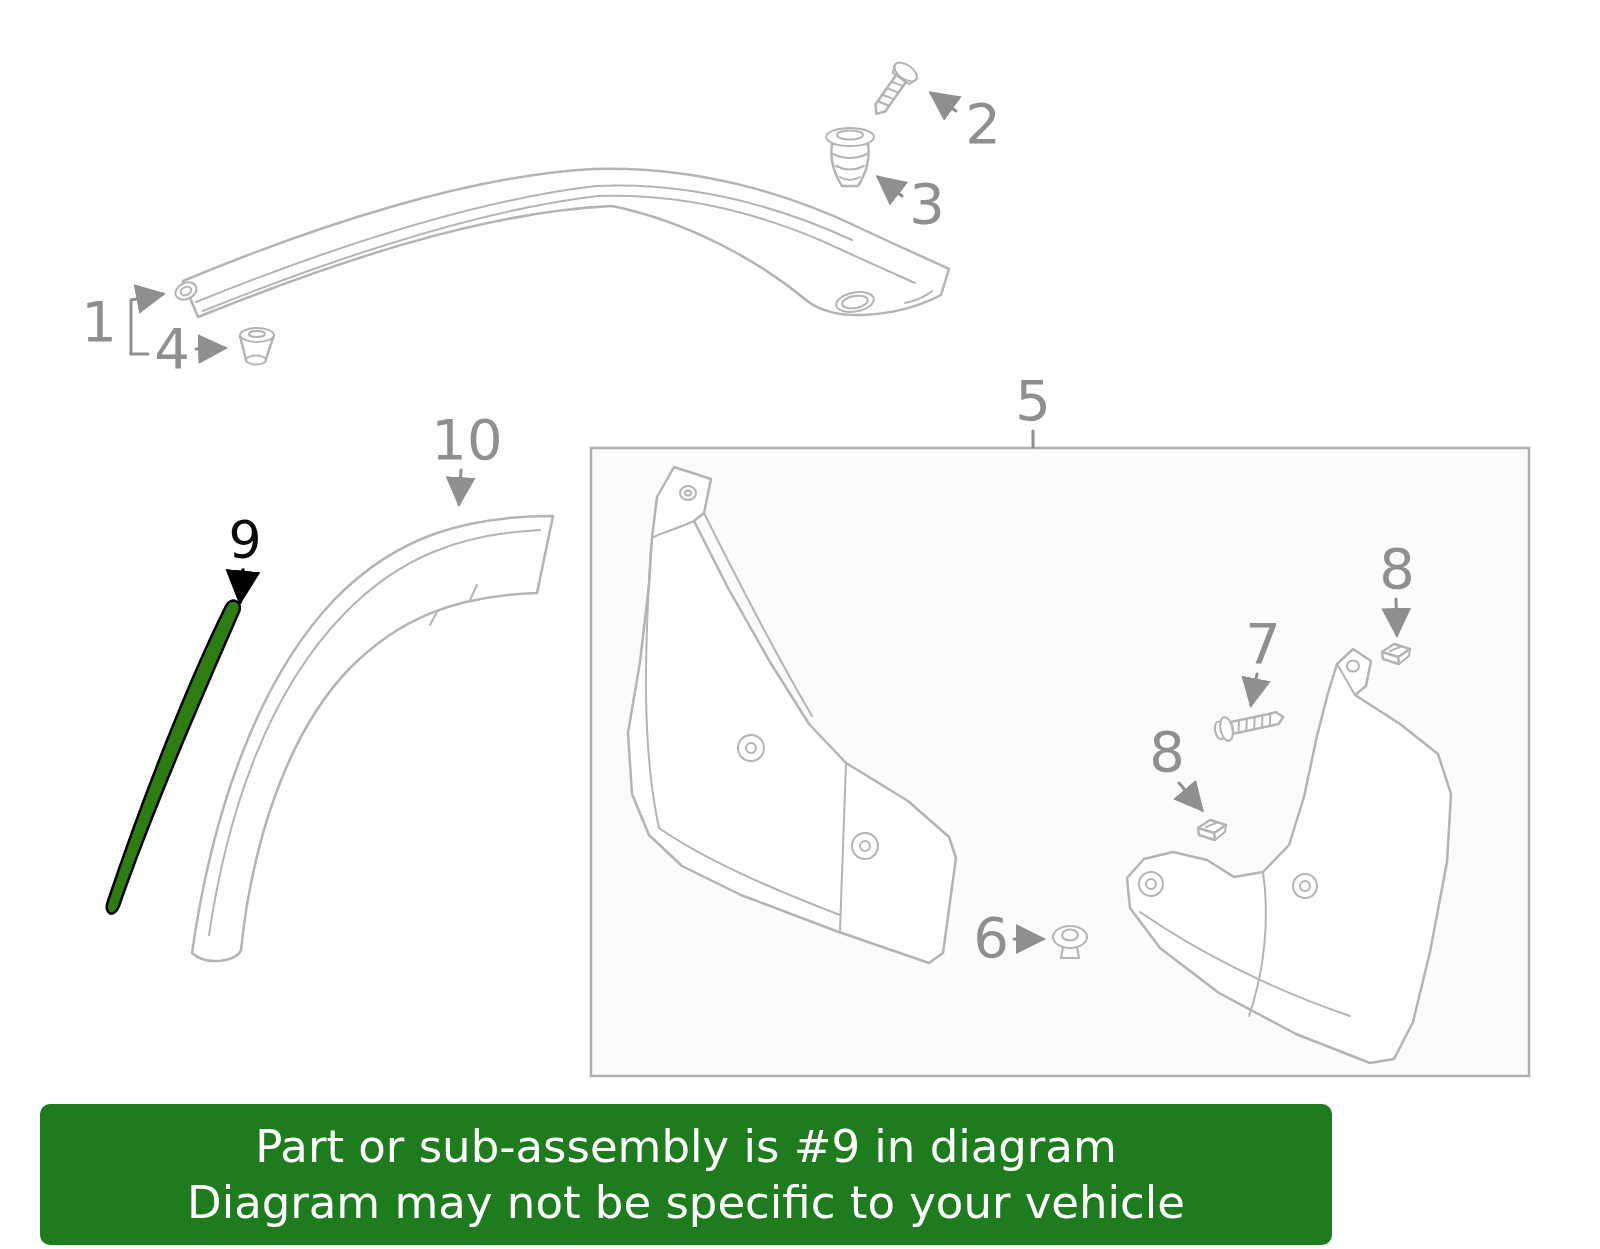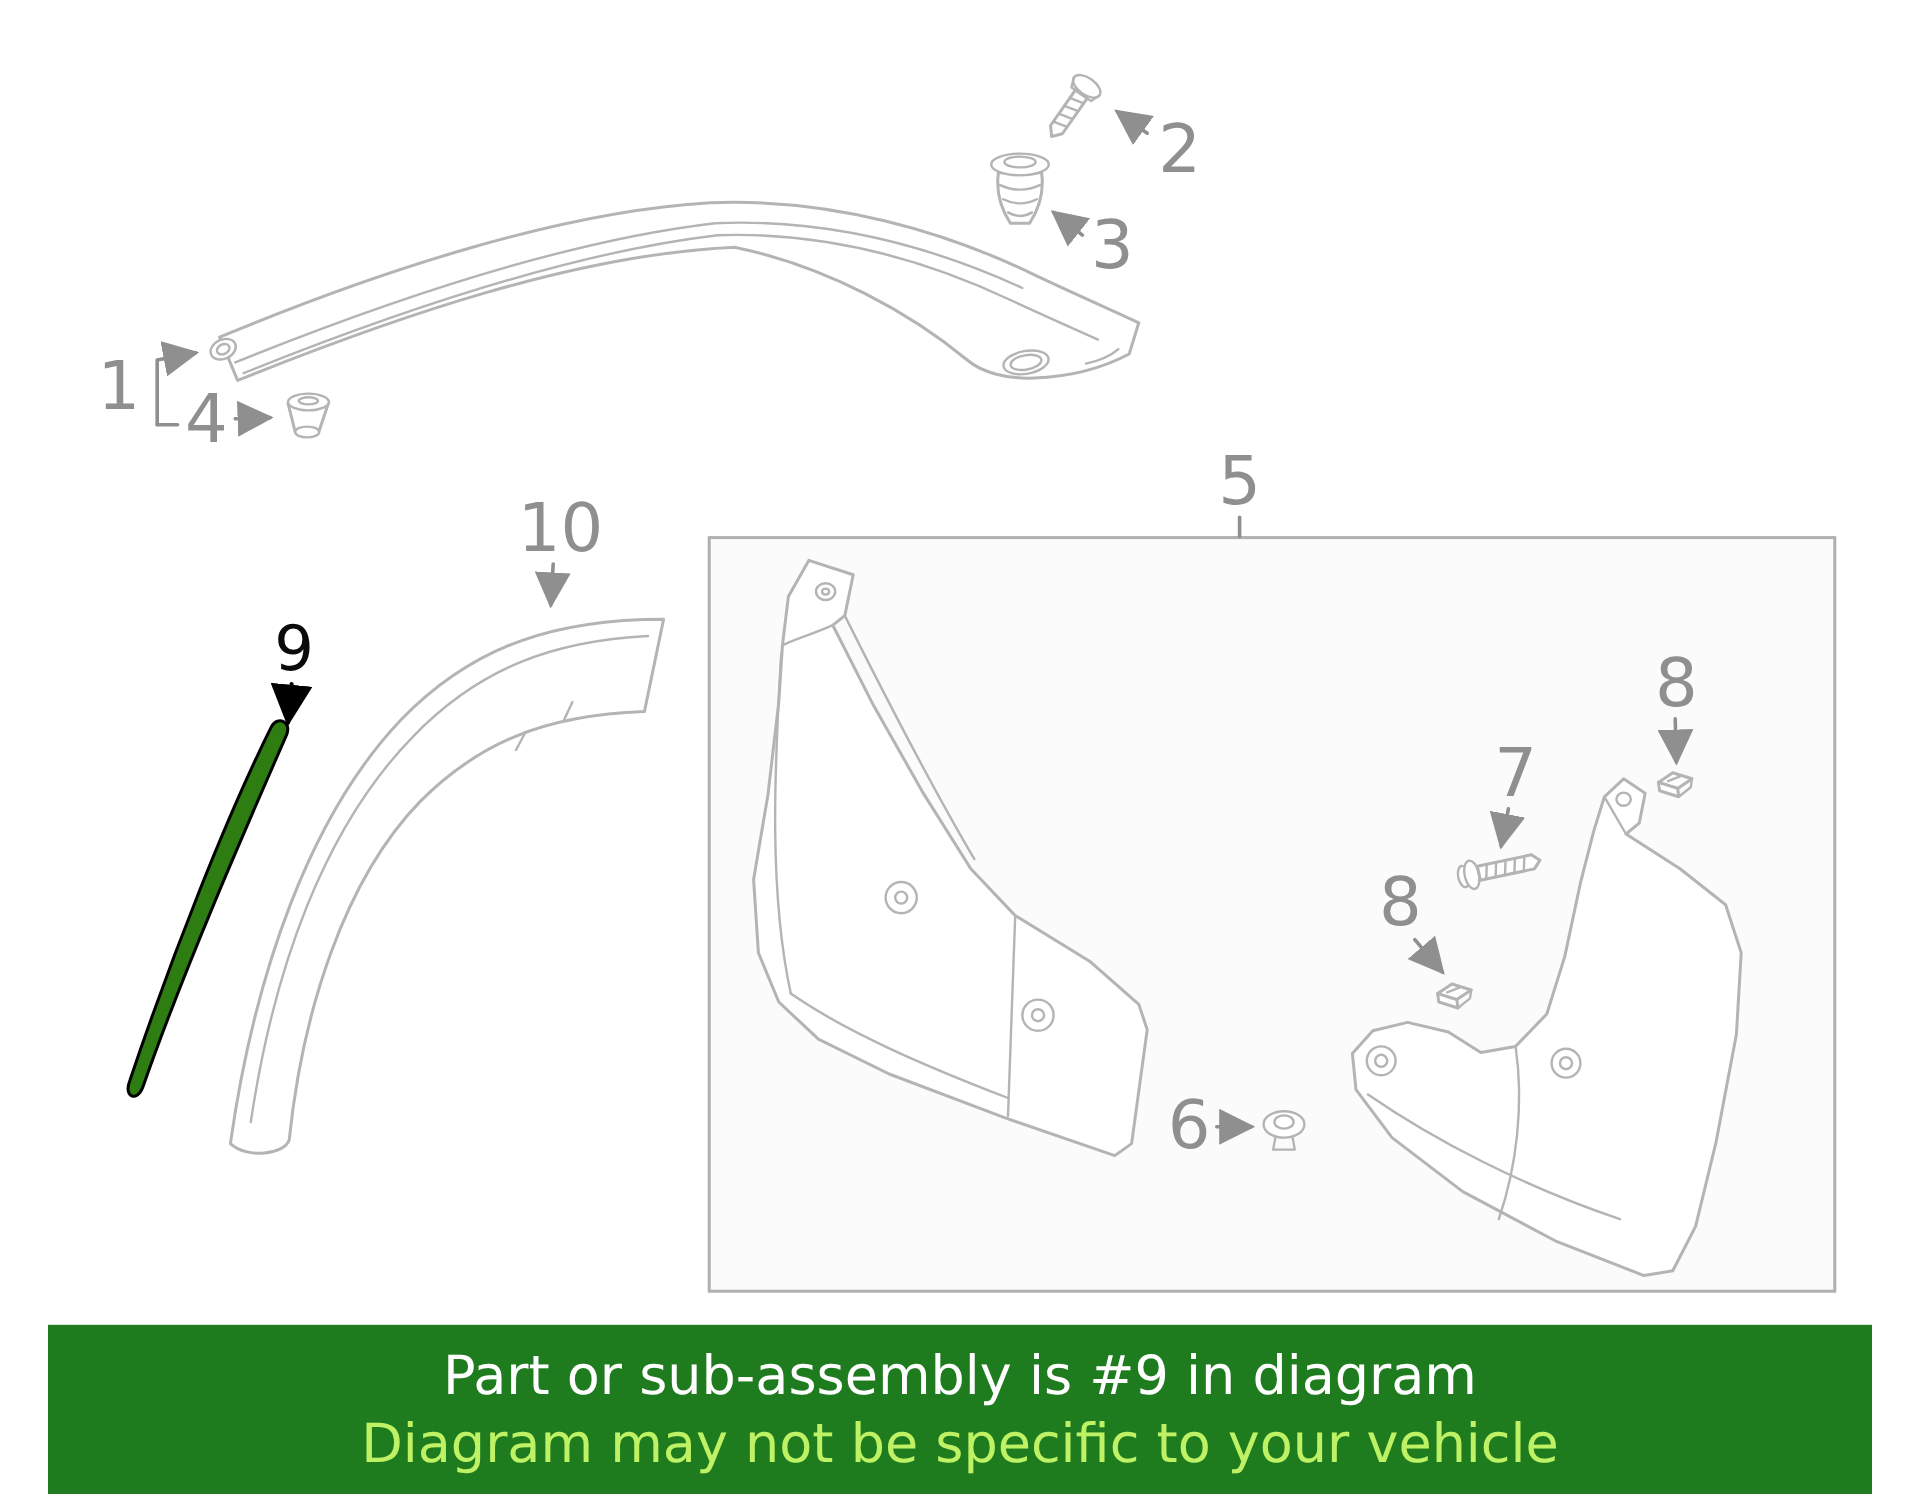--- a/index.html
+++ b/index.html
@@ -15,23 +15,23 @@
   .hole    { fill:#ffffff; stroke:#b4b4b4; stroke-width:2; }
   .boxfill { fill:#fbfbfb; stroke:#b0b0b0; stroke-width:2.5; }
 
   .arrow      { fill:none; stroke:#8f8f8f; stroke-width:3;   stroke-linecap:round; stroke-linejoin:round; }
   .arrow-dark { fill:none; stroke:#000000; stroke-width:3.5; stroke-linecap:round; }
 
   .callout      { font-family:"DejaVu Sans", sans-serif; font-size:56px; fill:#8f8f8f; }
   .callout-dark { font-family:"DejaVu Sans", sans-serif; font-size:52px; fill:#0a0a0a; }
 
   .banner {
-    position:absolute; left:40px; width:1520px; top:1104px; height:141px;
+    position:absolute; left:40px; width:1292px; top:1104px; height:141px;
     display:flex; flex-direction:column; justify-content:center; align-items:center;
-    background:#1e7b1e; color:#ffffff;
+    background:#1e7b1e; color:#ffffff;border-radius:10px;
   }
   .banner-line { font-size:45px; line-height:1.24; white-space:nowrap; }
 </style>
 </head>
 <body>
 
 <div class="stage">
 
   <svg width="1600" height="1249" viewBox="0 0 1600 1249">
     <defs>
@@ -167,16 +167,16 @@
     <text class="callout" text-anchor="middle" x="1033" y="420">5</text>
     <text class="callout" text-anchor="middle" x="991" y="957">6</text>
     <text class="callout" text-anchor="middle" x="1263" y="663">7</text>
     <text class="callout" text-anchor="middle" x="1397" y="588">8</text>
     <text class="callout" text-anchor="middle" x="1167" y="771">8</text>
     <text class="callout-dark" text-anchor="middle" x="245" y="558">9</text>
   </svg>
 
   <div class="banner" style="background-color: rgb(30, 123, 30);">
     <div class="banner-line" style="color: rgb(255, 255, 255);">Part or sub-assembly is #9 in diagram</div>
-    <div class="banner-line" style="color: #bef264; text-align: center;">Diagram may not be specific to your vehicle</div>
+    <div class="banner-line" style="color: #ffffff; text-align: center;">Diagram may not be specific to your vehicle</div>
   </div>
 
 </div>
 
 </body></html>

